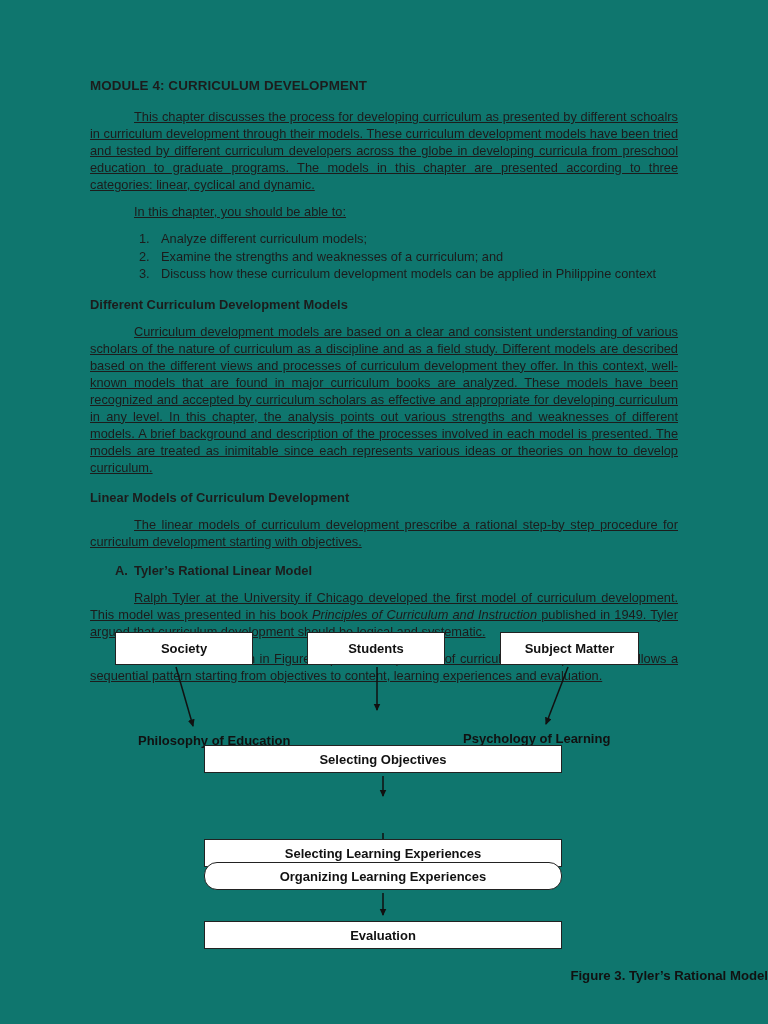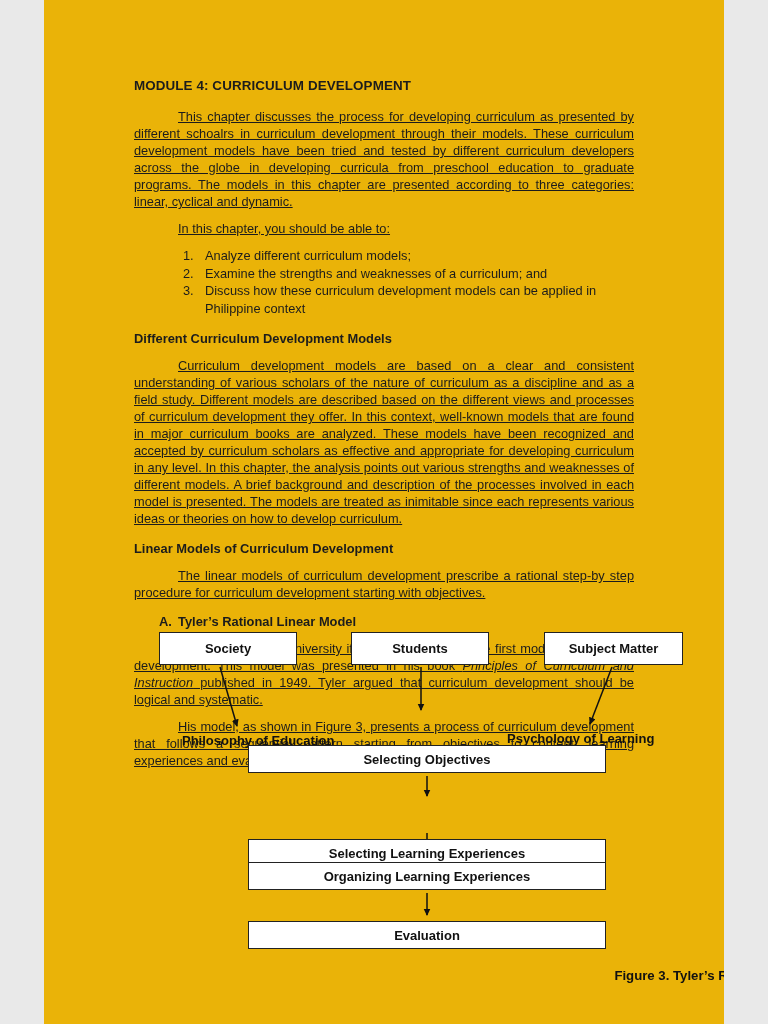--- a/index.html
+++ b/index.html
@@ -1,21 +1,21 @@
 <!DOCTYPE html>
 <html><head>
 <meta charset="utf-8">
 <style>
   html, body { margin: 0; padding: 0; background: #e9e9e9; }
   .page {
     position: relative;
-    width: 680px;
+    width: 768px;
     height: 1024px;
     margin: 0 auto;
-    background: #eab308;
+    background: #0f766e;
     font-family: "Liberation Sans", sans-serif;
     color: #1c1c1c;
     overflow: hidden;
   }
   .content {
     padding: 78px 90px 0 90px;
   }
   .module-title {
     font-size: 13.4px;
     font-weight: bold;
@@ -155,18 +155,18 @@
 
     <div class="dbox src-box" style="left:115px;">Society</div>
     <div class="dbox src-box" style="left:307px;">Students</div>
     <div class="dbox src-box" style="left:500px; width:139px;">Subject Matter</div>
 
     <div class="dlabel" style="left:138px; top:103px;">Philosophy of Education</div>
     <div class="dlabel" style="left:463px; top:101px;">Psychology of Learning</div>
 
     <div class="dbox step-box" style="top:115px;">Selecting Objectives</div>
     <div class="dbox step-box" style="top:190px;margin-top:19px;">Selecting Learning Experiences</div>
-    <div class="dbox step-box" style="top:232px;">Organizing Learning Experiences</div>
+    <div class="dbox step-box" style="top:232px;border-radius:13px;">Organizing Learning Experiences</div>
     <div class="dbox step-box" style="top:291px;">Evaluation</div>
   </div>
 
   <div class="fig-caption">Figure 3. Tyler’s Rational Model</div>
 </div>
 
 </body></html>

